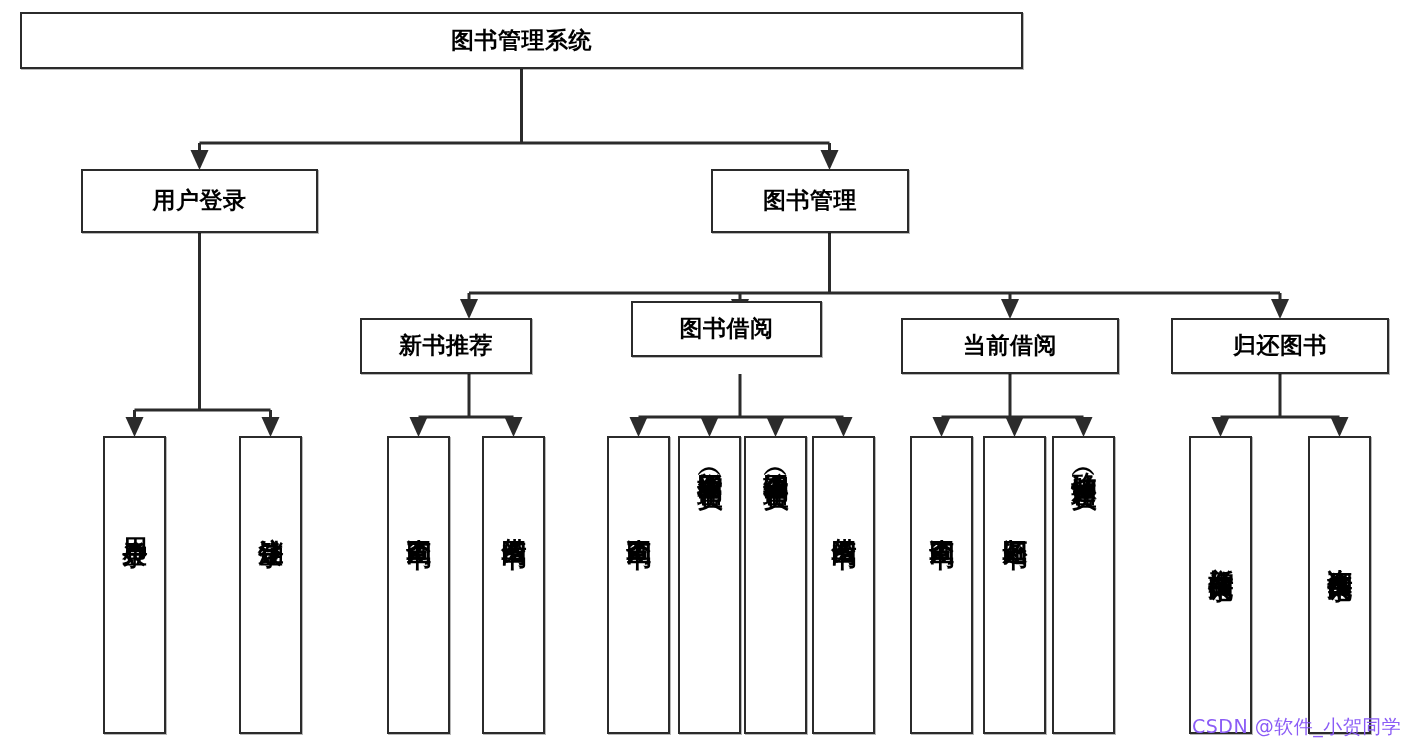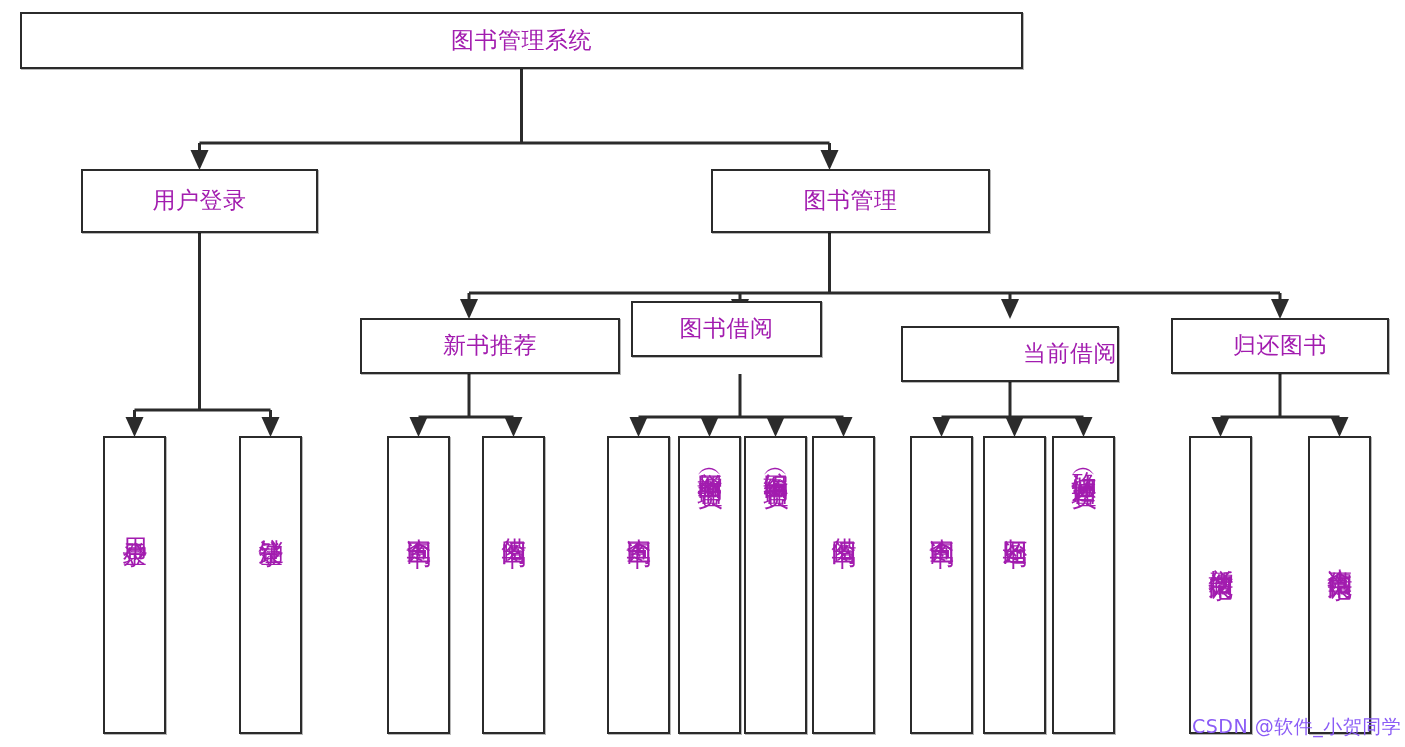--- a/index.html
+++ b/index.html
@@ -29,23 +29,24 @@
     position: absolute;
     box-sizing: border-box;
     background: #ffffff;
     border: 2px solid #2b2b2b;
     display: flex;
     align-items: center;
     justify-content: center;
     box-shadow: 1px 1px 0 rgba(0,0,0,0.28);
   }
   .node-label {
-    color: #a21caf;
+    color: #000000;
     letter-spacing: 0.5px;
     white-space: nowrap;
+    font-weight: bold;
   }
   .node.horizontal .node-label {
     font-size: 23px;
     line-height: 1.1;
   }
   .node.vertical {
     align-items: flex-start;
     justify-content: center;
     padding-top: 14px;
   }
@@ -131,30 +132,30 @@
       <path d="M1339.5,417 L1339.5,418" stroke="#2b2b2b" stroke-width="3" fill="none" stroke-linecap="butt"></path>
       <path d="M1330.5,417 L1348.5,417 L1339.5,437 Z" fill="#2b2b2b"></path>
     </svg>
   <div id="nodes">
       <div class="node horizontal" style="left: 20px; top: 12px; width: 1003px; height: 57px;">
         <span class="node-label">图书管理系统</span>
       </div>
       <div class="node horizontal" style="left: 81px; top: 169px; width: 237px; height: 64px;">
         <span class="node-label">用户登录</span>
       </div>
-      <div class="node horizontal" style="left: 711px; top: 169px; width: 279px; height: 64px; text-align: center;">
+      <div class="node horizontal" style="left: 711px; top: 169px; width: 198px; height: 64px; text-align: center;">
         <span class="node-label">图书管理</span>
       </div>
-      <div class="node horizontal" style="left: 360px; top: 318px; width: 260px; height: 56px;">
+      <div class="node horizontal" style="left: 360px; top: 318px; width: 172px; height: 56px;">
         <span class="node-label">新书推荐</span>
       </div>
       <div class="node horizontal" style="left: 631px; top: 301px; width: 191px; height: 56px;">
         <span class="node-label">图书借阅</span>
       </div>
-      <div class="node horizontal" style="left: 901px; top: 326px; width: 218px; height: 56px; justify-content: flex-end;">
+      <div class="node horizontal" style="left: 901px; top: 318px; width: 218px; height: 56px;">
         <span class="node-label">当前借阅</span>
       </div>
       <div class="node horizontal" style="left: 1171px; top: 318px; width: 218px; height: 56px;">
         <span class="node-label">归还图书</span>
       </div>
       <div class="node vertical mid" style="left: 103px; top: 436px; width: 63px; height: 298px;">
         <span class="node-label">用户登录</span>
       </div>
       <div class="node vertical mid" style="left: 239px; top: 436px; width: 63px; height: 298px;">
         <span class="node-label">注销登录</span>

